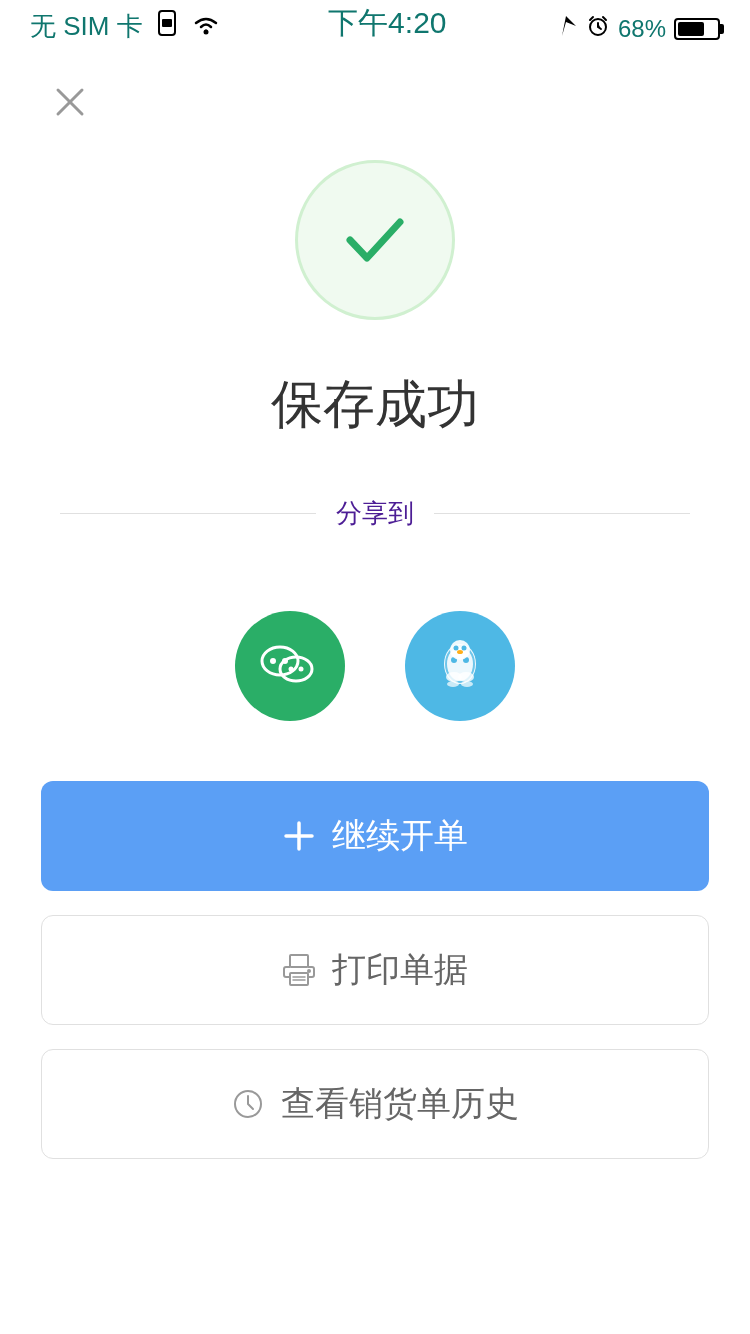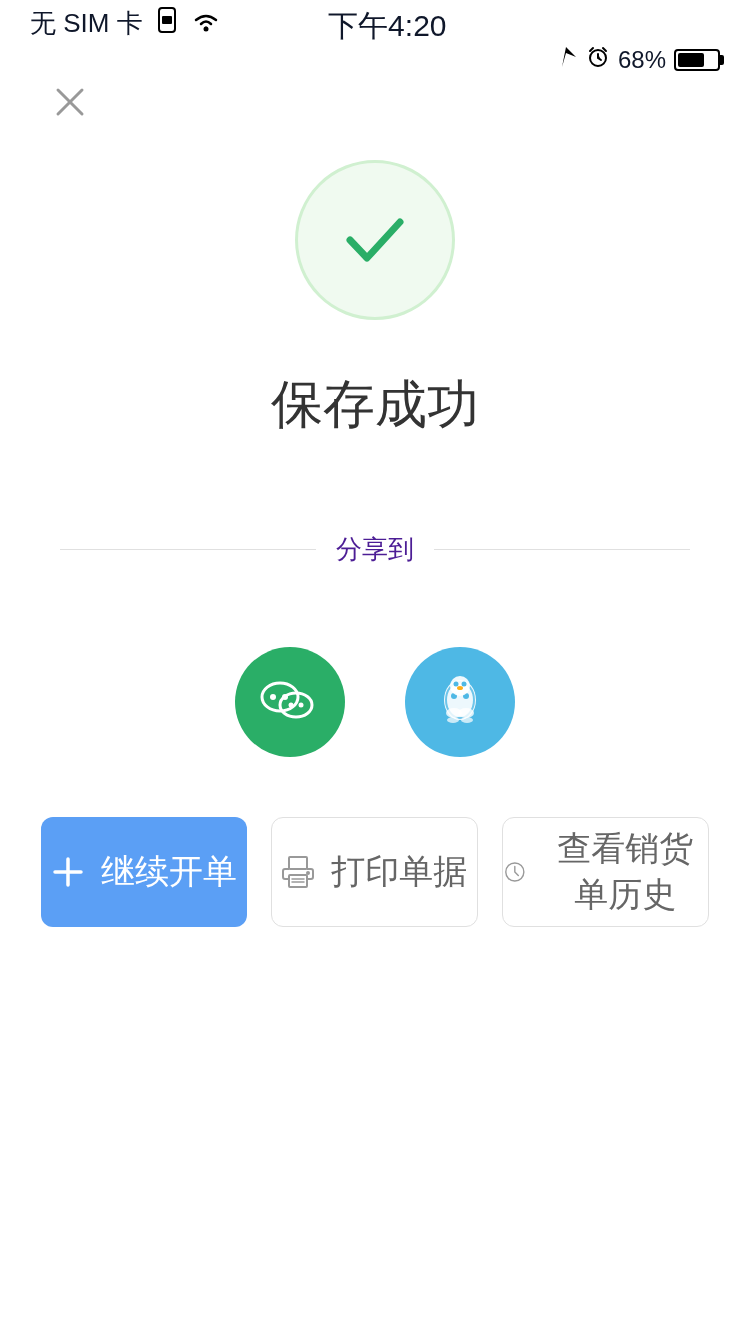--- a/index.html
+++ b/index.html
@@ -11,25 +11,25 @@
       font-family: -apple-system, 'PingFang SC', 'Helvetica Neue', sans-serif;
       position: relative;
       overflow-x: hidden;
     }
 
     
     .status-bar {
       width: 100%;
       height: 60px;
       display: flex;
-      align-items: flex-start;
+      align-items: flex-end;
       justify-content: space-between;
-      padding: 6px 30px;
+      padding: 16px 30px;
       font-size: 26px;
-      color: #0f172a;
+      color: #0f766e;
     }
     .status-left {
       display: flex;
       align-items: center;
       gap: 10px;
       font-size: 26px;
     }
     .status-center {
       font-size: 30px;
       font-weight: 400;
@@ -107,21 +107,21 @@
     .success-circle svg {
       width: 80px;
       height: 80px;
     }
 
     
     .success-title {
       font-size: 52px;
       color: #333;
       font-weight: 400;
-      margin-bottom: 92px;
+      margin-bottom: 56px;
       text-align: center;
     }
 
     
     .share-section {
       width: 100%;
       padding: 0 60px;
       margin-bottom: 40px;
     }
     .divider-container {
@@ -162,21 +162,21 @@
     }
     .qq-btn {
       background: #4eb8e5;
     }
 
     
     .actions {
       width: 100%;
       padding: 0 41px;
       display: flex;
-      flex-direction: row;
+      flex-direction: column;
       gap: 24px;
     }
     .action-btn {
       width: 100%;
       height: 110px;
       border-radius: 12px;
       display: flex;
       align-items: center;
       justify-content: center;
       gap: 16px;

